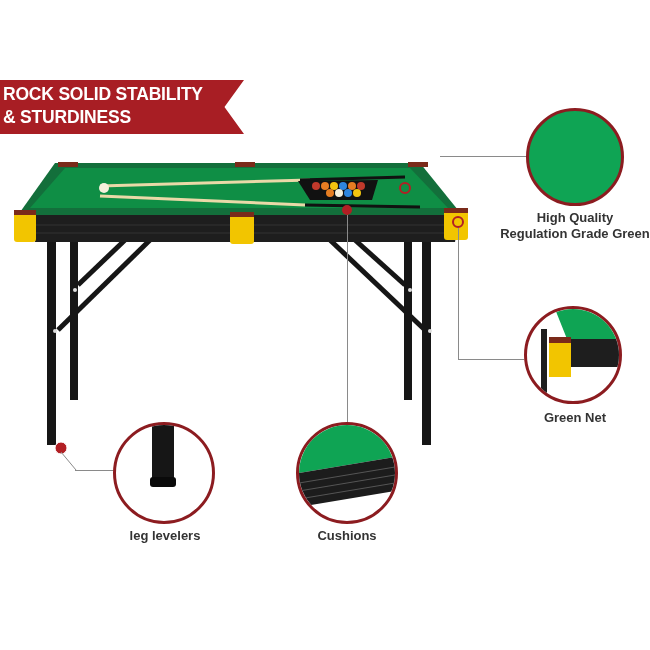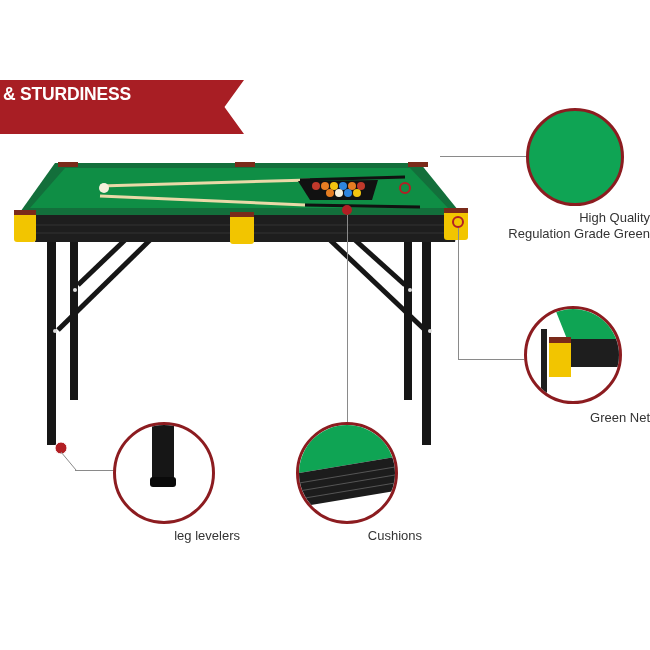--- a/index.html
+++ b/index.html
@@ -1,29 +1,30 @@
 <!DOCTYPE html>
 <html><head>
   <meta charset="utf-8">
   <style>
     html, body { margin:0; padding:0; }
     body { width:650px; height:650px; background:#ffffff; position:relative; overflow:hidden; font-family:"Liberation Sans", sans-serif; }
     .abs { position:absolute; }
     .banner { left:0; top:80px; width:244px; height:54px; background:#a81e24; clip-path: polygon(0 0, 100% 0, 92% 50%, 100% 100%, 0 100%); }
     .banner-text { left:3px; top:83px; color:#fff; font-weight:bold; font-size:17.5px; line-height:23px; letter-spacing:-0.2px; white-space:nowrap; }
     .circle { border-radius:50%; border:3px solid #8c1c20; overflow:hidden; box-sizing:border-box; }
-    .caption { color:#333; font-weight:normal; font-size:13px; line-height:16px; text-align:right; }
+    .caption { color:#333; font-weight:bold; font-size:13px; line-height:16px; text-align:center; }
     .line { background:#8a8a8a; }
     .felt { background:#0fa454; }
   </style>
 </head>
 <body>
 
 <div class="abs banner"></div>
 <div class="abs banner-text">
+  <div>ROCK SOLID STABILITY</div>
   <div>&amp; STURDINESS</div>
 </div>
 
 <svg class="abs" style="left:0;top:140px;" width="480" height="320" viewBox="0 140 480 320">
 
   <g fill="#161616">
     <rect x="47" y="240" width="9" height="205"></rect>
     <rect x="70" y="240" width="8" height="160"></rect>
     <rect x="404" y="240" width="8" height="160"></rect>
     <rect x="422" y="240" width="9" height="205"></rect>

